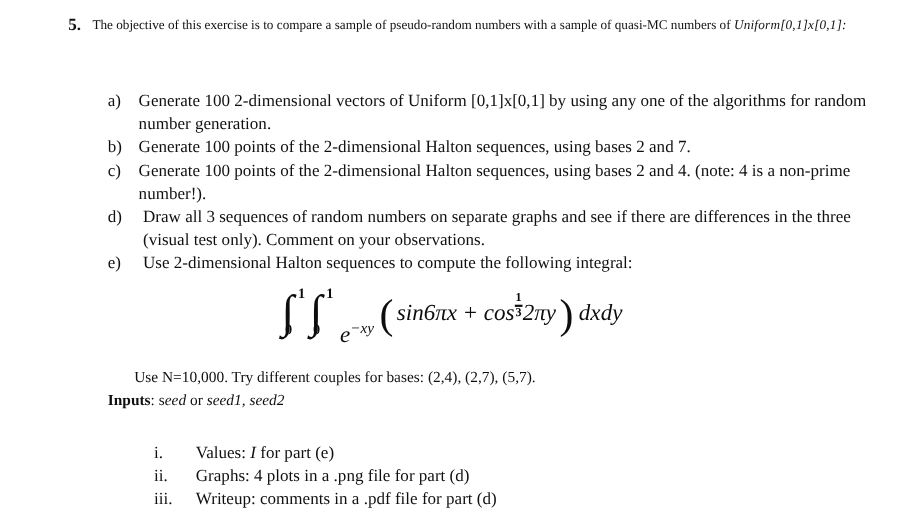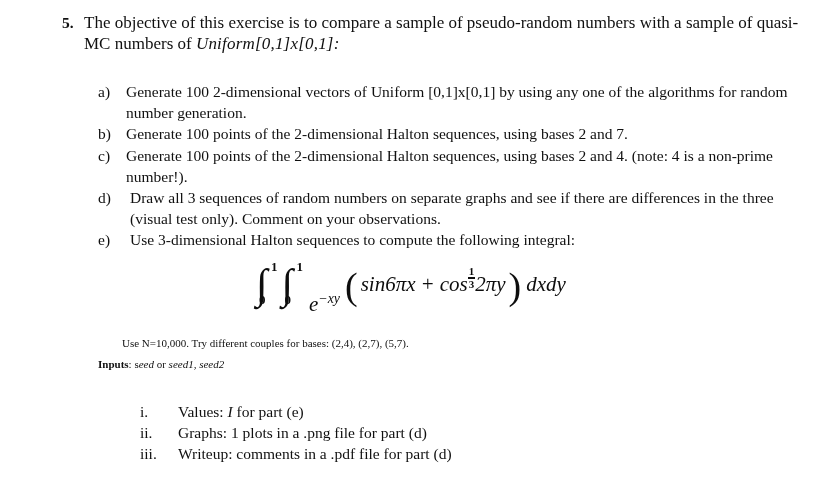--- a/index.html
+++ b/index.html
@@ -35,21 +35,21 @@
     align-items: flex-start;
   }
   .problem-number {
     font-weight: bold;
     font-size: 15.5px;
     line-height: 21px;
     width: 22px;
     flex: 0 0 22px;
   }
   .problem-text {
-    font-size: 17px;
+    font-size: 12px;
     line-height: 21px;
     flex: 1 1 auto;
     text-align: left;
   }
   .mathit {
     font-style: italic;
     font-family: "Liberation Serif", "DejaVu Serif", serif;
     letter-spacing: 0.2px;
   }
 
@@ -160,21 +160,21 @@
   .frac .den { padding: 0 1px; }
   .sp { display: inline-block; width: 5px; }
   .sp-sm { display: inline-block; width: 3px; }
 
   
   .closing {
     position: absolute;
     left: 98px;
     top: 333px;
     width: 700px;
-    font-size: 11px;
+    font-size: 14px;
     line-height: 21.2px;
   }
   .closing .indent-line {
     text-indent: 24px;
   }
   .closing b { font-weight: bold; margin-top: 37px; }
   .closing i { }
 
   
   .roman-list {
@@ -225,21 +225,21 @@
       <div class="alpha-body">Generate 100 points of the 2-dimensional Halton sequences, using bases 2 and 4. (note: 4 is a non-prime number!).</div>
     </div>
 
     <div class="alpha-item">
       <div class="alpha-marker wide">d)</div>
       <div class="alpha-body">Draw all 3 sequences of random numbers on separate graphs and see if there are differences in the three (visual test only). Comment on your observations.</div>
     </div>
 
     <div class="alpha-item">
       <div class="alpha-marker wide">e)</div>
-      <div class="alpha-body">Use 3-dimensional Halton sequences to compute the following integral:</div>
+      <div class="alpha-body">Use 2-dimensional Halton sequences to compute the following integral:</div>
     </div>
 
   </div>
 
   <div class="formula">
 
     <span class="intsign">
       <span>∫</span>
       <span class="lim-up">1</span>
       <span class="lim-dn">0</span>
@@ -290,21 +290,21 @@
 
   <div class="roman-list">
 
     <div class="roman-item">
       <div class="roman-marker">i.</div>
       <div class="roman-body"><span>Values: </span><i>I</i><span> for part (e)</span></div>
     </div>
 
     <div class="roman-item">
       <div class="roman-marker">ii.</div>
-      <div class="roman-body">Graphs: 1 plots in a .png file for part (d)</div>
+      <div class="roman-body">Graphs: 4 plots in a .png file for part (d)</div>
     </div>
 
     <div class="roman-item">
       <div class="roman-marker">iii.</div>
       <div class="roman-body">Writeup: comments in a .pdf file for part (d)</div>
     </div>
 
   </div>
 
 </div>

